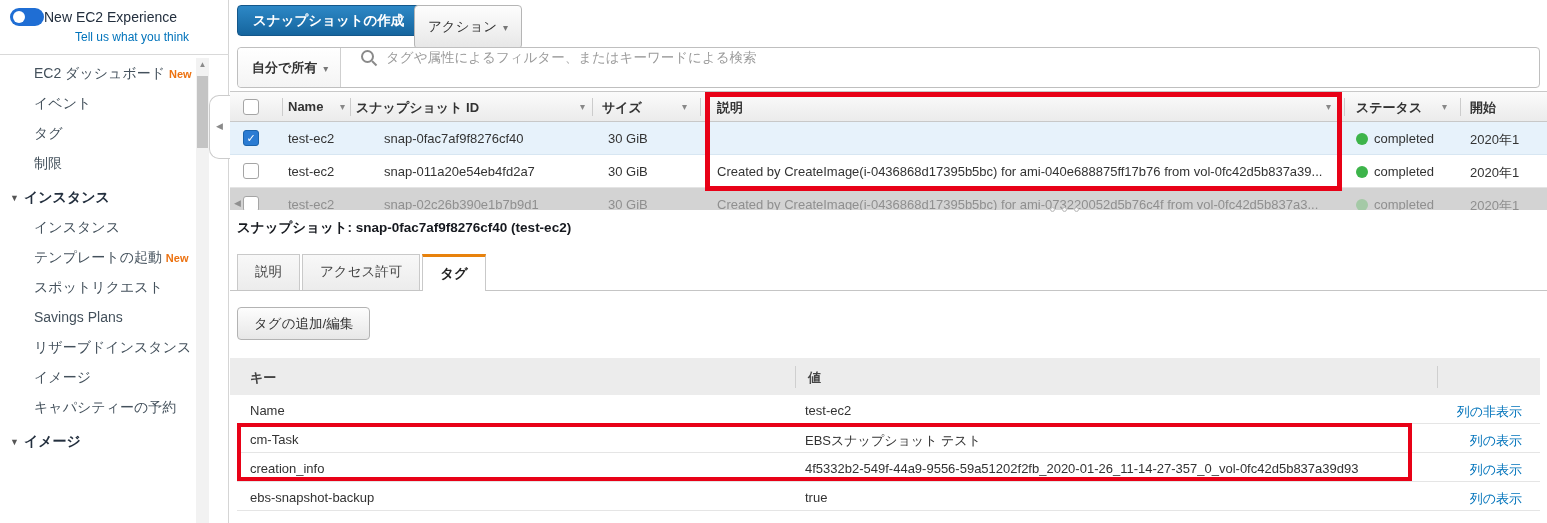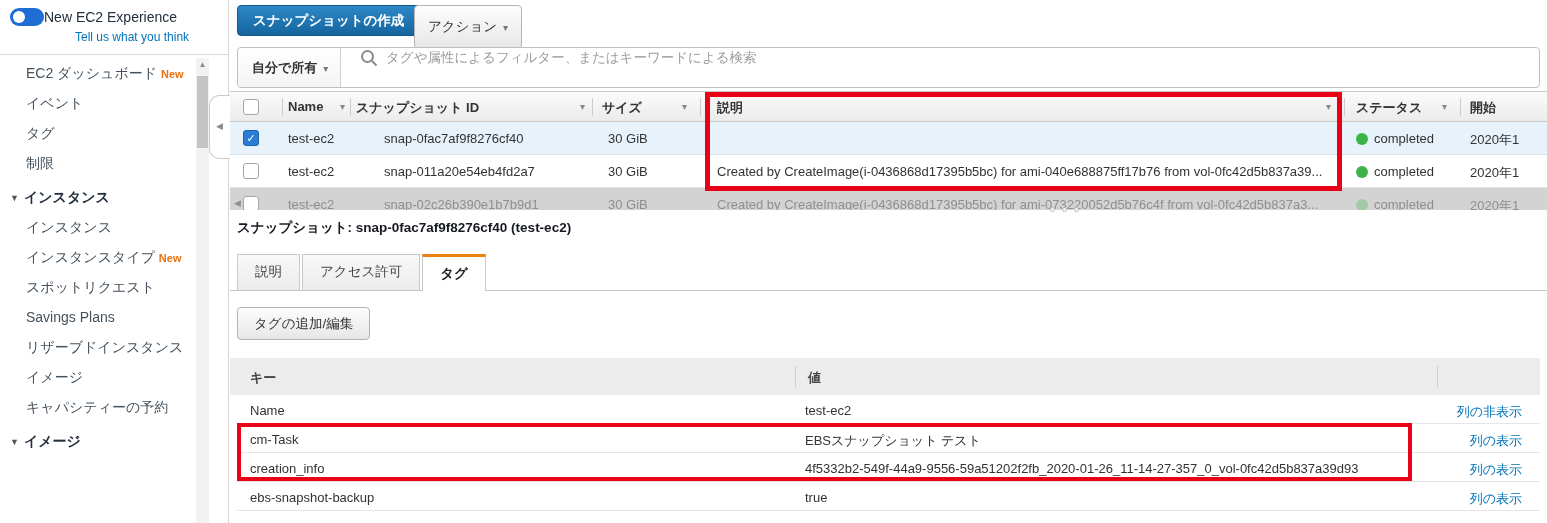--- a/index.html
+++ b/index.html
@@ -8,21 +8,21 @@
 
   
   #sidebar { position:absolute; left:0; top:0; width:229px; height:523px; background:#fff; border-right:1px solid #d5d5d5; }
   #toggle-row { position:absolute; left:10px; top:8px; display:flex; align-items:center; }
   #xp-toggle { width:34px; height:18px; border-radius:9px; background:#1f6ed4; position:relative; cursor:pointer; }
   #xp-toggle .knob { position:absolute; left:3px; top:3px; width:12px; height:12px; border-radius:50%; background:#fff; }
   #toggle-label { margin-left:0; font-size:14px; color:#232f3e; }
   #feedback-link { position:absolute; left:30px; top:30px; font-size:12px; color:#0073bb; text-decoration:none; cursor:pointer;margin-left:45px; }
   #sidebar-divider { position:absolute; left:0; top:54px; width:229px; height:1px; background:#d9d9d9; }
   #nav { position:absolute; left:0; top:58px; width:190px; }
-  .nav-item { height:30px; line-height:30px; padding-left:26px; font-size:14px; color:#44515c; cursor:pointer; white-space:nowrap; }
+  .nav-item { height:30px; line-height:30px; padding-left:34px; font-size:14px; color:#44515c; cursor:pointer; white-space:nowrap; }
   .nav-section { margin-top:4px; font-weight:bold; color:#232f3e; padding-left:10px; }
   .sec-caret { font-size:9px; color:#555; margin-right:5px; vertical-align:1px; }
   .new-badge { color:#ec7211; font-weight:bold; font-size:11px; }
   
   #side-scroll { position:absolute; left:196px; top:58px; width:13px; height:465px; background:#f2f2f2; }
   #side-scroll .sb-arrow { position:absolute; left:0; top:2px; width:13px; text-align:center; font-size:8px; color:#8a8a8a; }
   #side-scroll .sb-thumb { position:absolute; left:1px; top:18px; width:11px; height:72px; background:#c4c4c4; }
   
   #collapse-tab { position:absolute; left:209px; top:95px; width:21px; height:64px; background:#fff; border:1px solid #ccc; border-right:none; border-radius:10px 0 0 10px; cursor:pointer; }
   #collapse-tab .tri { position:absolute; left:6px; top:25px; font-size:9px; color:#8a8a8a; }
@@ -102,21 +102,21 @@
     </div>
     <a id="feedback-link">Tell us what you think</a>
     <div id="sidebar-divider"></div>
     <nav id="nav">
         <div class="nav-item"><span>EC2 ダッシュボード</span> <span class="new-badge">New</span></div>
         <div class="nav-item"><span>イベント</span></div>
         <div class="nav-item"><span>タグ</span></div>
         <div class="nav-item"><span>制限</span></div>
         <div class="nav-item nav-section"><span class="sec-caret">▼</span><span>インスタンス</span></div>
         <div class="nav-item"><span>インスタンス</span></div>
-        <div class="nav-item"><span>インスタンスタイプ</span> <span class="new-badge">New</span></div>
+        <div class="nav-item"><span>テンプレートの起動</span> <span class="new-badge">New</span></div>
         <div class="nav-item"><span>スポットリクエスト</span></div>
         <div class="nav-item"><span>Savings Plans</span></div>
         <div class="nav-item"><span>リザーブドインスタンス</span></div>
         <div class="nav-item"><span>イメージ</span></div>
         <div class="nav-item"><span>キャパシティーの予約</span></div>
         <div class="nav-item nav-section"><span class="sec-caret">▼</span><span>イメージ</span></div>
         <div class="nav-item"></div>
       </nav>
     <div id="side-scroll">
       <div class="sb-arrow">▲</div>

